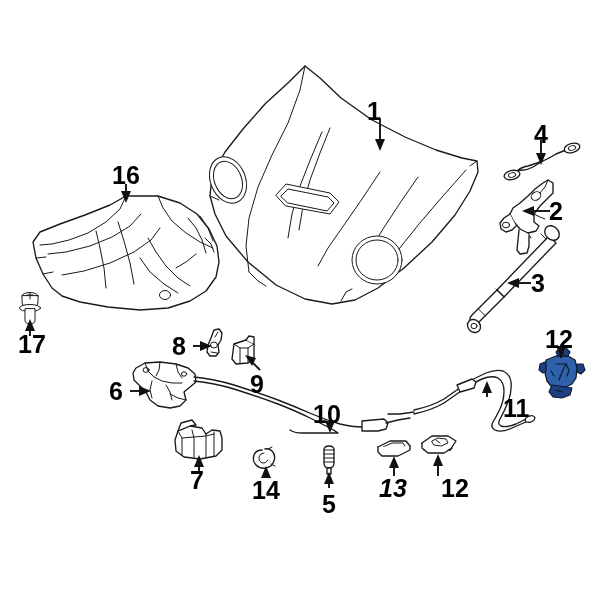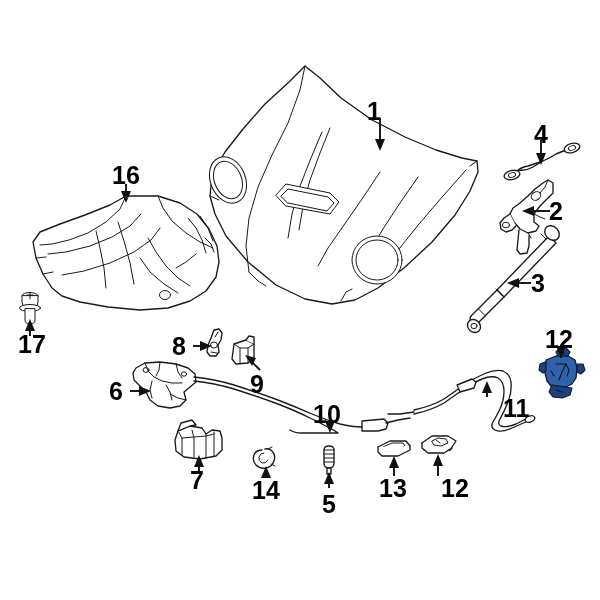--- a/index.html
+++ b/index.html
@@ -358,19 +358,19 @@
   <div class="callout" style="left:531px; top:271px;">3</div>
   <div class="callout" style="left:534px; top:122px;">4</div>
   <div class="callout" style="left:322px; top:492px;">5</div>
   <div class="callout" style="left:109px; top:379px;">6</div>
   <div class="callout" style="left:190px; top:468px;">7</div>
   <div class="callout" style="left:172px; top:334px;">8</div>
   <div class="callout" style="left:250px; top:372px;">9</div>
   <div class="callout" style="left:313px; top:402px;">10</div>
   <div class="callout" style="left:471px; top:396px;margin-left:32px;">11</div>
   <div class="callout" style="left:423px; top:476px;margin-left:18px;">12</div>
-  <div class="callout" style="left:379px; top:476px;">13</div>
+  <div class="callout" style="left:379px; top:476px;font-style:italic;">13</div>
   <div class="callout" style="left:252px; top:478px;">14</div>
   <div class="callout" style="left:545px; top:327px;">12</div>
   <div class="callout" style="left:112px; top:163px;text-align:center;">16</div>
   <div class="callout" style="left:18px;  top:332px;">17</div>
 
 </div>
 
 </body></html>

